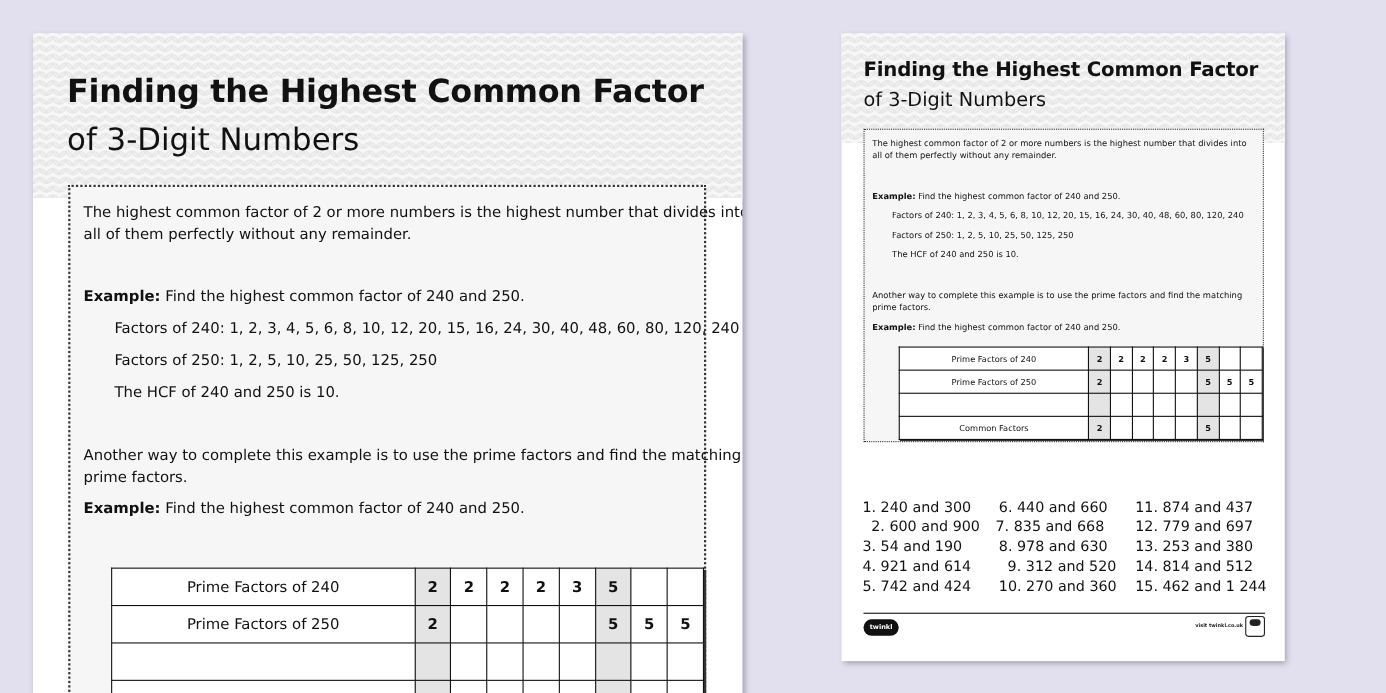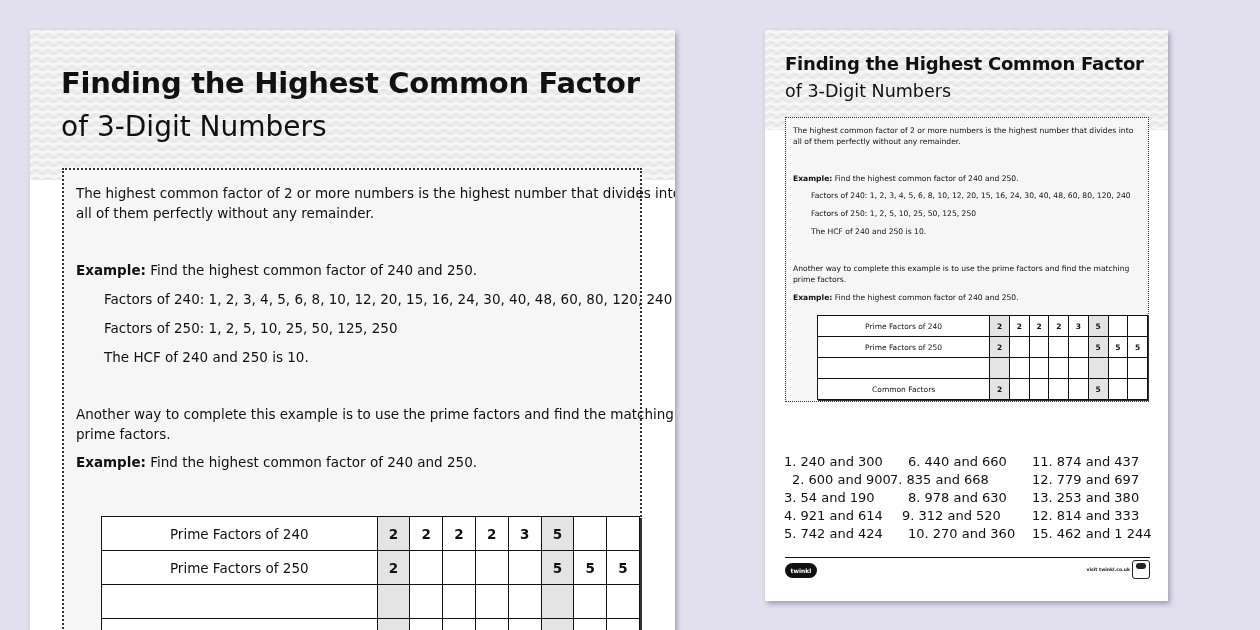--- a/index.html
+++ b/index.html
@@ -230,27 +230,27 @@
       </table>
   </div>
 
 
   <div class="q" style="left:19px;top:424px">1.  240 and 300</div>
   <div class="q" style="left:27px;top:442px">2.  600 and 900</div>
   <div class="q" style="left:19px;top:460px">3.  54 and 190</div>
   <div class="q" style="left:19px;top:478px">4.  921 and 614</div>
   <div class="q" style="left:19px;top:496px">5.  742 and 424</div>
   <div class="q" style="left:143px;top:424px">6.  440 and 660</div>
-  <div class="q" style="left:125px;top:442px">7.  835 and 668</div>
+  <div class="q" style="left:140px;top:442px">7.  835 and 668</div>
   <div class="q" style="left:143px;top:460px">8.  978 and 630</div>
-  <div class="q" style="left:137px;top:478px">9.  312 and 520</div>
+  <div class="q" style="left:151px;top:478px">9.  312 and 520</div>
   <div class="q" style="left:143px;top:496px">10. 270 and 360</div>
   <div class="q" style="left:267px;top:424px">11. 874 and 437</div>
   <div class="q" style="left:267px;top:442px">12. 779 and 697</div>
   <div class="q" style="left:267px;top:460px">13. 253 and 380</div>
-  <div class="q" style="left:267px;top:478px">12. 814 and 333</div>
+  <div class="q" style="left:267px;top:478px">14. 814 and 512</div>
   <div class="q" style="left:267px;top:496px">15. 462 and 1 244</div>
 
   <div class="footline"></div>
   <div class="logo">twinkl</div>
   <div class="url">visit twinkl.co.uk</div>
   <div class="badge"></div>
 </div>
 
 </body></html>

